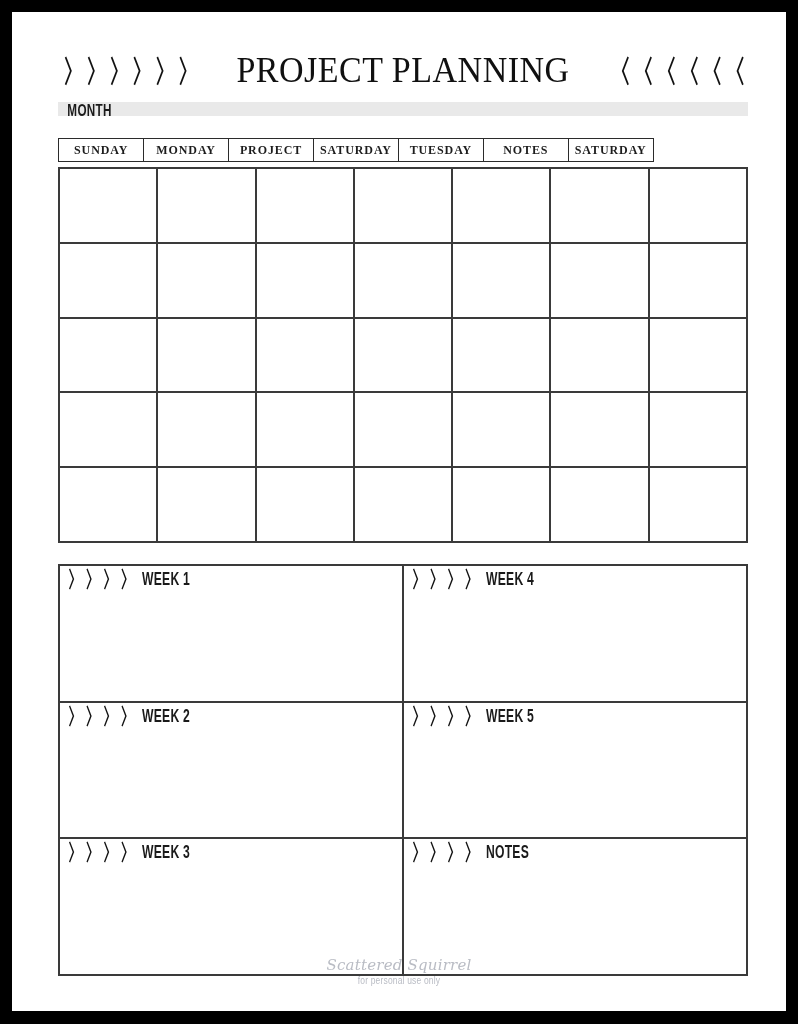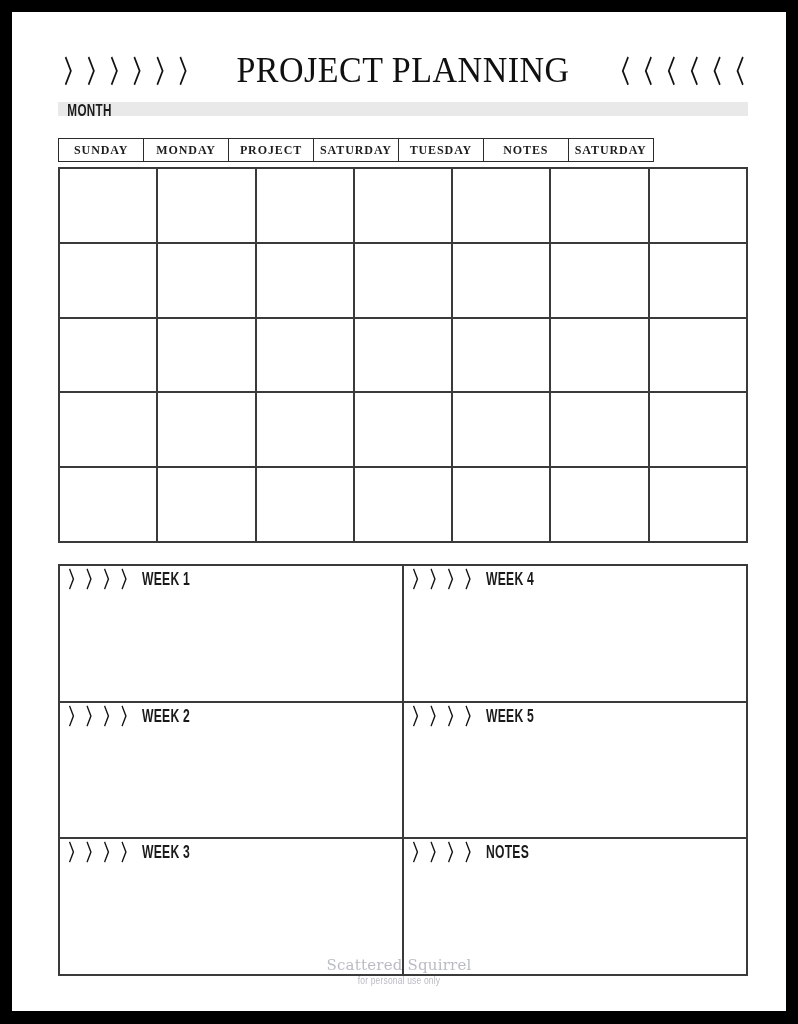--- a/index.html
+++ b/index.html
@@ -184,20 +184,21 @@
   #watermark {
     position: absolute;
     left: 0;
     top: 946px;
     width: 774px;
     text-align: center;
     pointer-events: none;
   }
   #wm-name {
     font-family: "DejaVu Serif", serif;
+    font-style: italic;
     font-size: 15px;
     color: #b9bcc4;
     letter-spacing: 0.2px;
     line-height: 1;
   }
   #wm-sub {
     font-family: "Liberation Sans Narrow", "Liberation Sans", sans-serif;
     font-size: 10px;
     color: #b9bcc4;
     letter-spacing: 0.2px;

